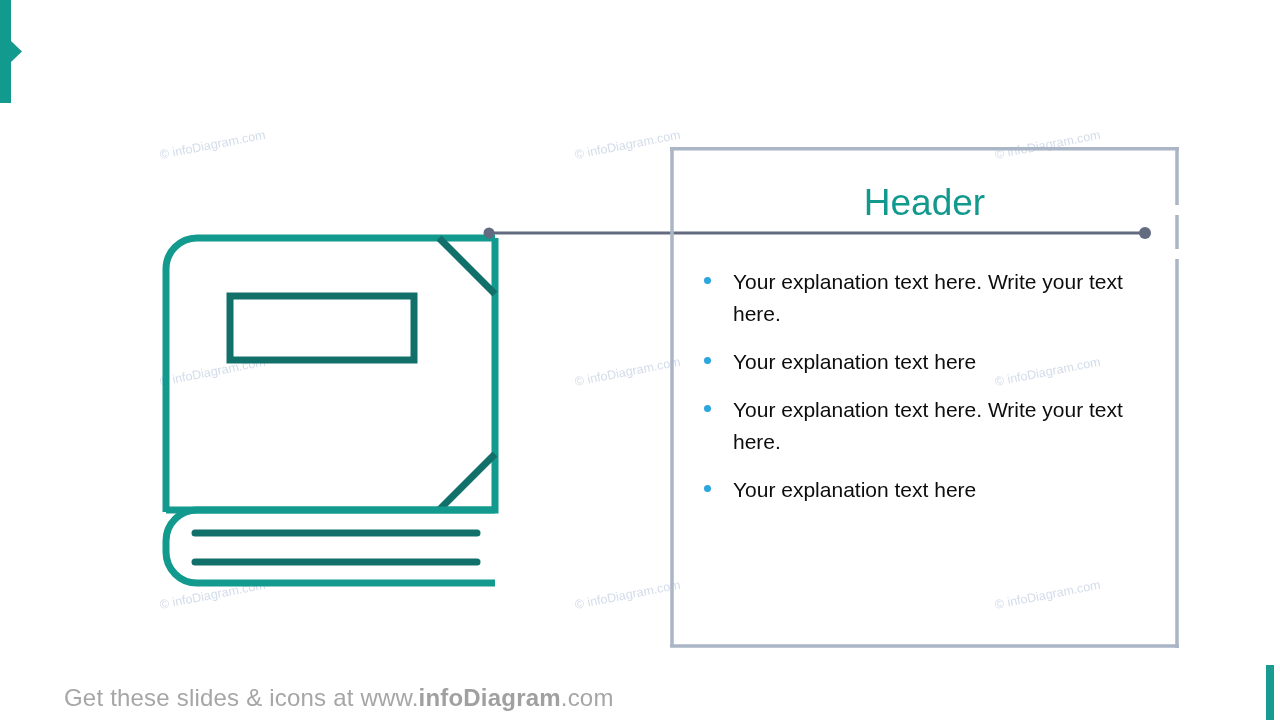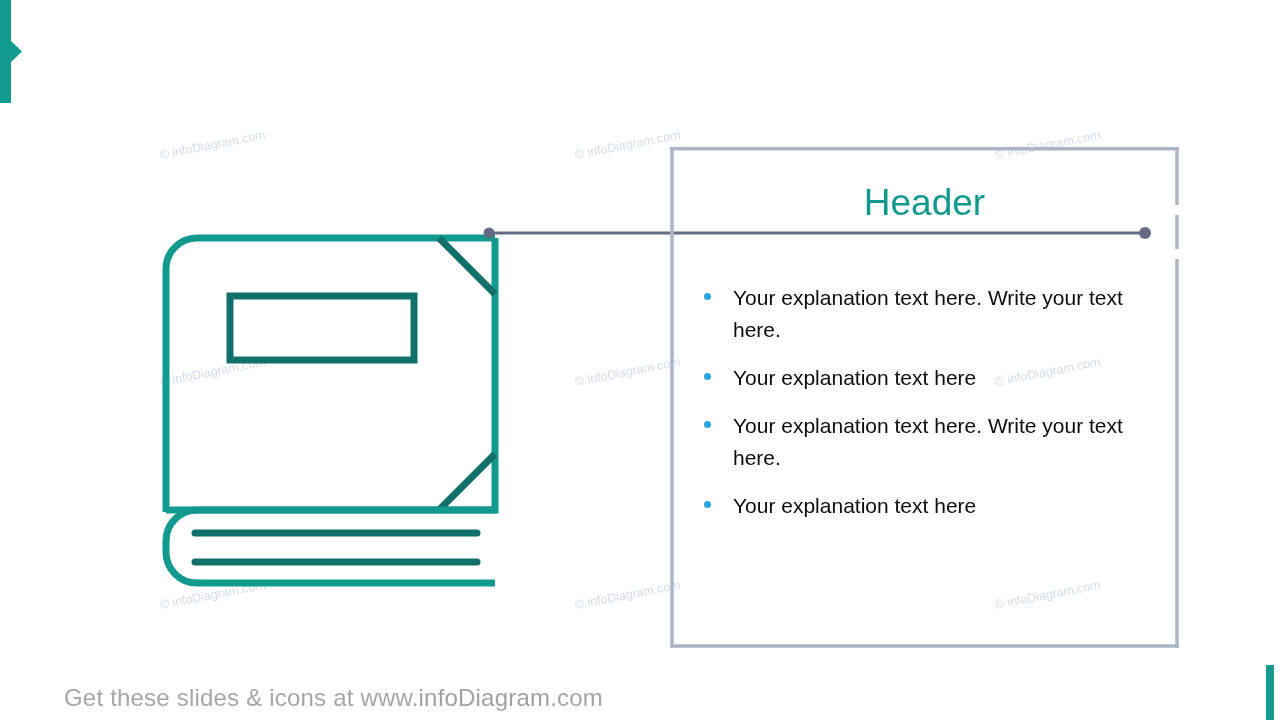--- a/index.html
+++ b/index.html
@@ -91,21 +91,21 @@
     top: 32px;
     text-align: center;
     font-size: 37px;
     line-height: 48px;
     color: #12998e;
     font-weight: 400;
   }
   .panel-body {
     position: absolute;
     left: 22px;
-    top: 135px;
+    top: 119px;
     right: 18px;
   }
   .bullet-row {
     display: flex;
     align-items: flex-start;
     margin-bottom: 16px;
   }
   .bullet-dot {
     flex: 0 0 auto;
     width: 7px;
@@ -127,21 +127,21 @@
     left: 64px;
     top: 682px;
     font-size: 24px;
     line-height: 32px;
     color: #a6a6a6;
     letter-spacing: 0.2px;
     white-space: nowrap;
   }
   .footer b {
     color: #a0a0a0;
-    font-weight: 400;
+    font-weight: 700;
   }
   .corner-bar {
     position: absolute;
     left: 1266px;
     top: 665px;
     width: 8px;
     height: 55px;
     background: #1a9b92;
   }
 

